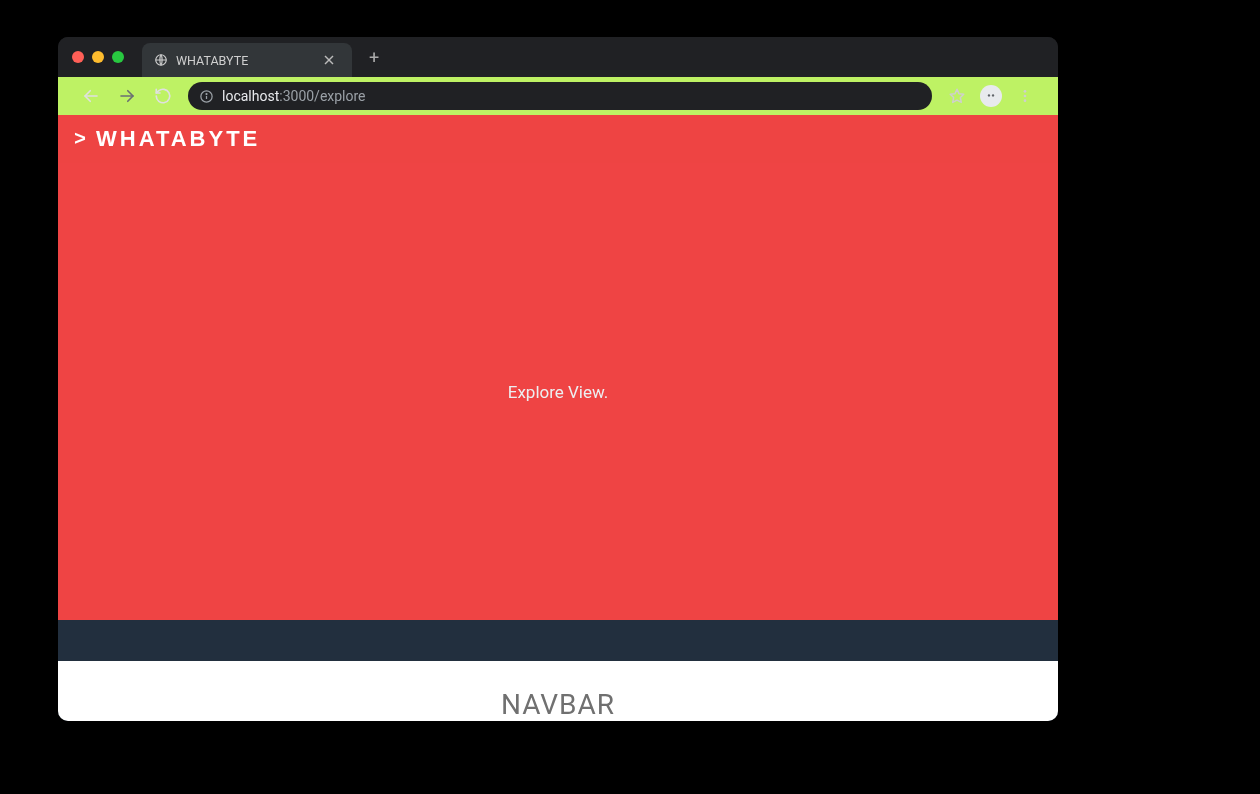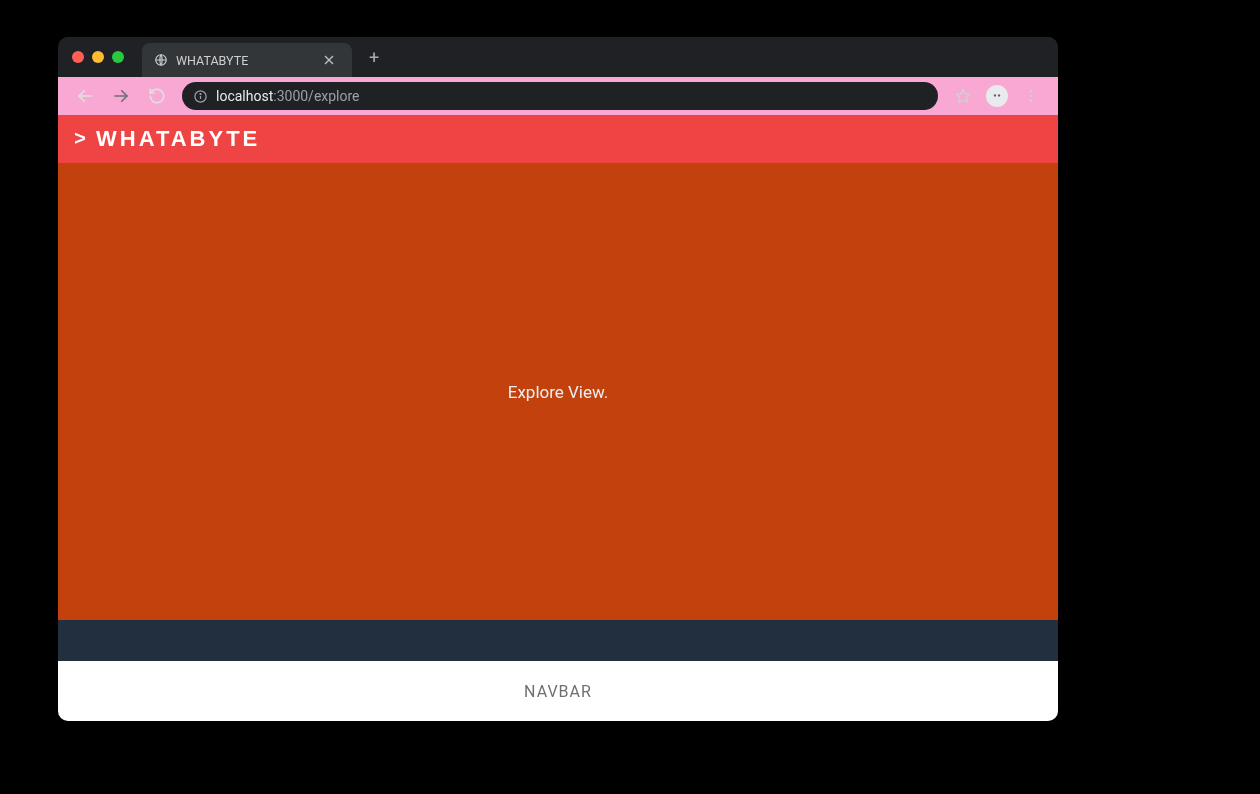--- a/index.html
+++ b/index.html
@@ -67,24 +67,24 @@
     }
     .newtab {
       color: #aaa;
       font-size: 18px;
       margin-left: 10px;
       width: 24px; text-align:center;
     }
     
     .toolbar {
       height: 38px;
-      background: #f9a8d4;
-      display: flex;
-      align-items: center;
-      padding: 0 12px;
+      background: #bef264;
+      display: flex;
+      align-items: center;
+      padding: 0 18px;
       gap: 6px;
     }
     .nav-icon {
       width: 30px; height: 30px;
       display:flex; align-items:center; justify-content:center;
       color: #e0e0e0;
       border-radius: 50%;
     }
     .nav-icon.disabled { color: #6b6f73; }
     .addressbar {
@@ -138,35 +138,35 @@
     }
     .app-title {
       font-family: "Arial Black","Helvetica Neue",sans-serif;
       font-weight: 900;
       font-size: 22px;
       letter-spacing: 3px;
       font-stretch: condensed;
     }
     .app-main {
       flex: 1;
-      background: #c2410c;
+      background: #ef4444;
       display:flex;
       align-items:center;
       justify-content:center;
       color: #eceff1;
       font-size: 17px;
     }
     .app-footer {
       height: 60px;
       background: #ffffff;
       display:flex;
-      align-items:center;
+      align-items:flex-end;
       justify-content:center;
       color: #707070;
-      font-size: 16px;
+      font-size: 28px;
       letter-spacing: 1px;
       margin-top: 41px;
     }
     svg { display:block; }
   </style>
 </head>
 <body>
 
 <div class="window">
 

